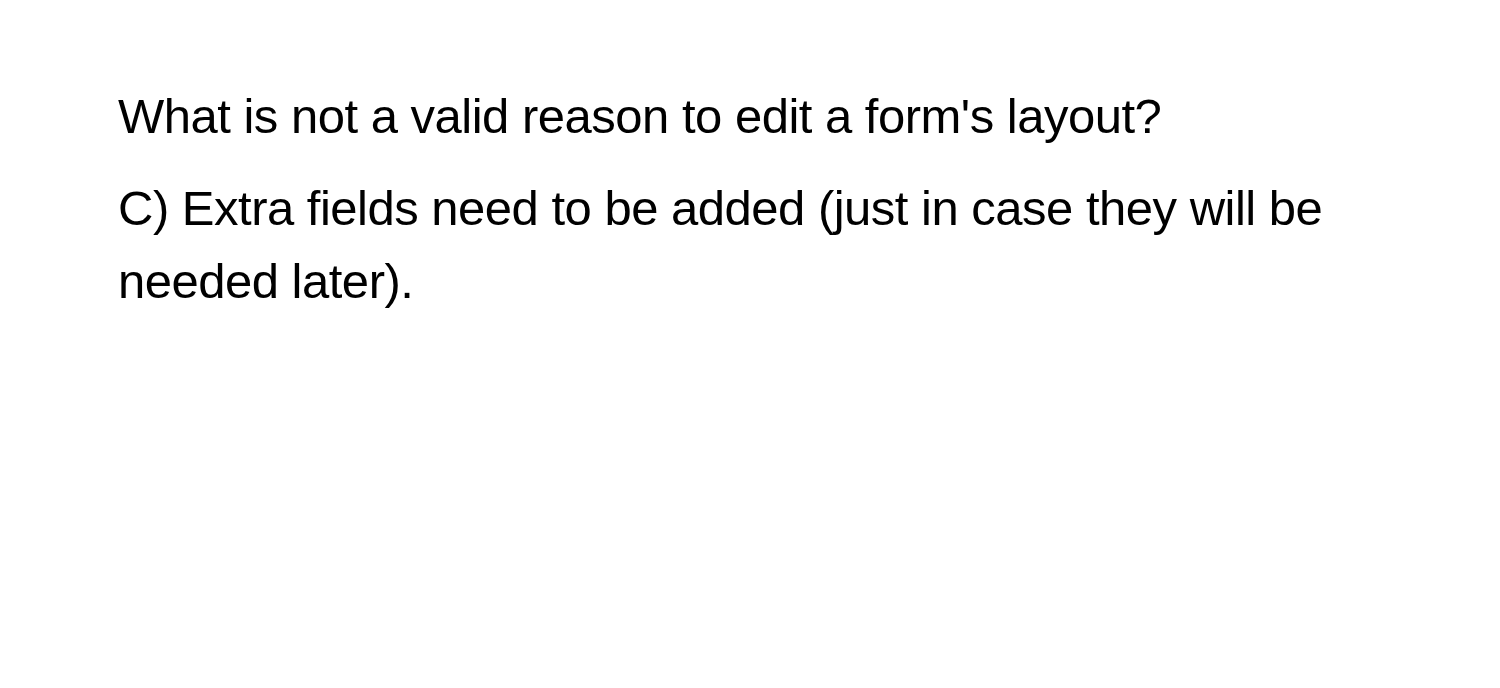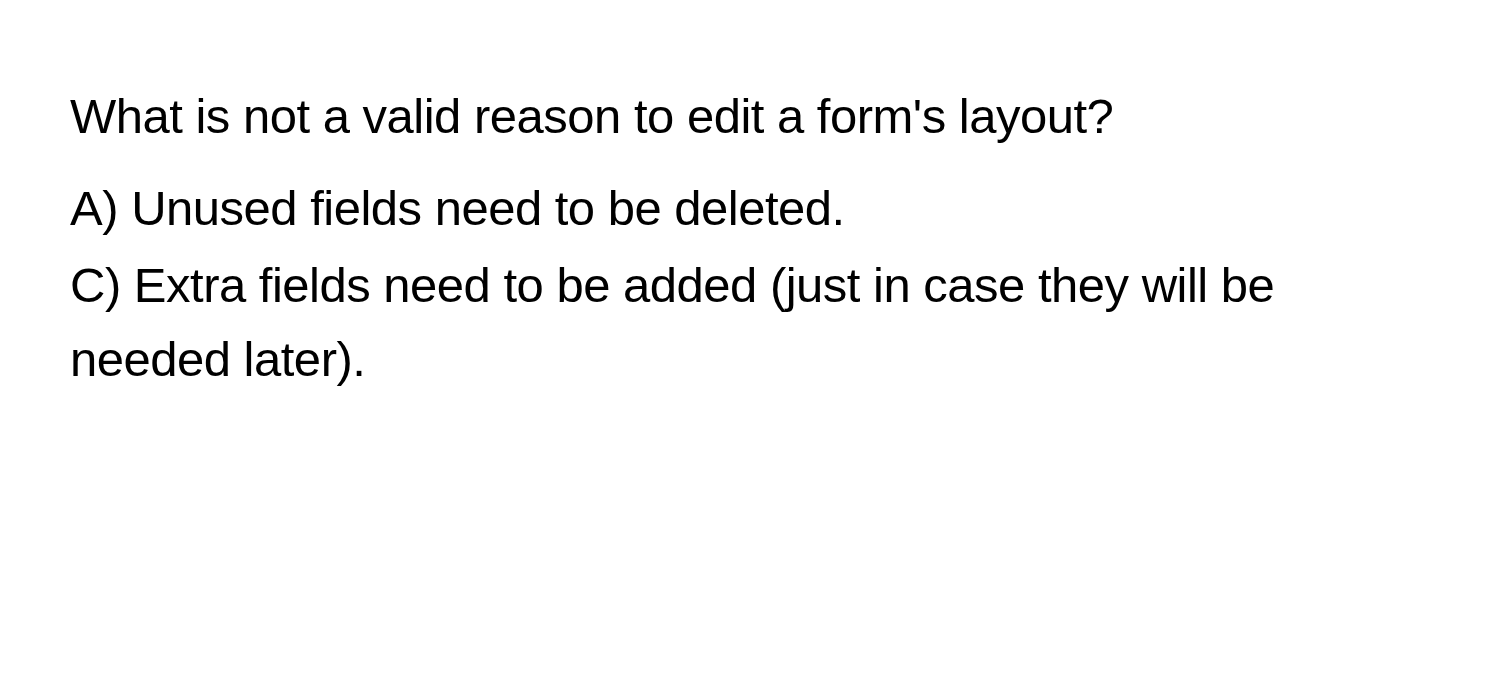--- a/index.html
+++ b/index.html
@@ -9,20 +9,21 @@
     }
     body {
       width: 1500px;
       height: 688px;
       background: #ffffff;
       font-family: -apple-system, BlinkMacSystemFont, "Segoe UI", Helvetica, Arial, sans-serif;
       padding: 80px 70px 0 70px;
     }
     .question-container {
       color: #000000;
+      margin-left: 48px;
     }
     .question-text {
       font-size: 49px;
       line-height: 1.5;
       font-weight: 400;
       margin-bottom: 18px;
       letter-spacing: -0.5px;
     }
     .option {
       font-size: 49px;
@@ -31,20 +32,16 @@
       letter-spacing: -0.5px;
       margin-bottom: 4px;
     }
   </style>
 </head>
 <body>
 
 <div class="question-container">
   <p class="question-text">What is not a valid reason to edit a form's layout?</p>
   <p class="option">
-    <span>A)</span>
-    <span>Unused fields need to be deleted.</span>
-  </p>
-  <p class="option">
     <span>C)</span>
     <span>Extra fields need to be added (just in case they will be needed later).</span>
   </p>
 </div>
 
 </body></html>

